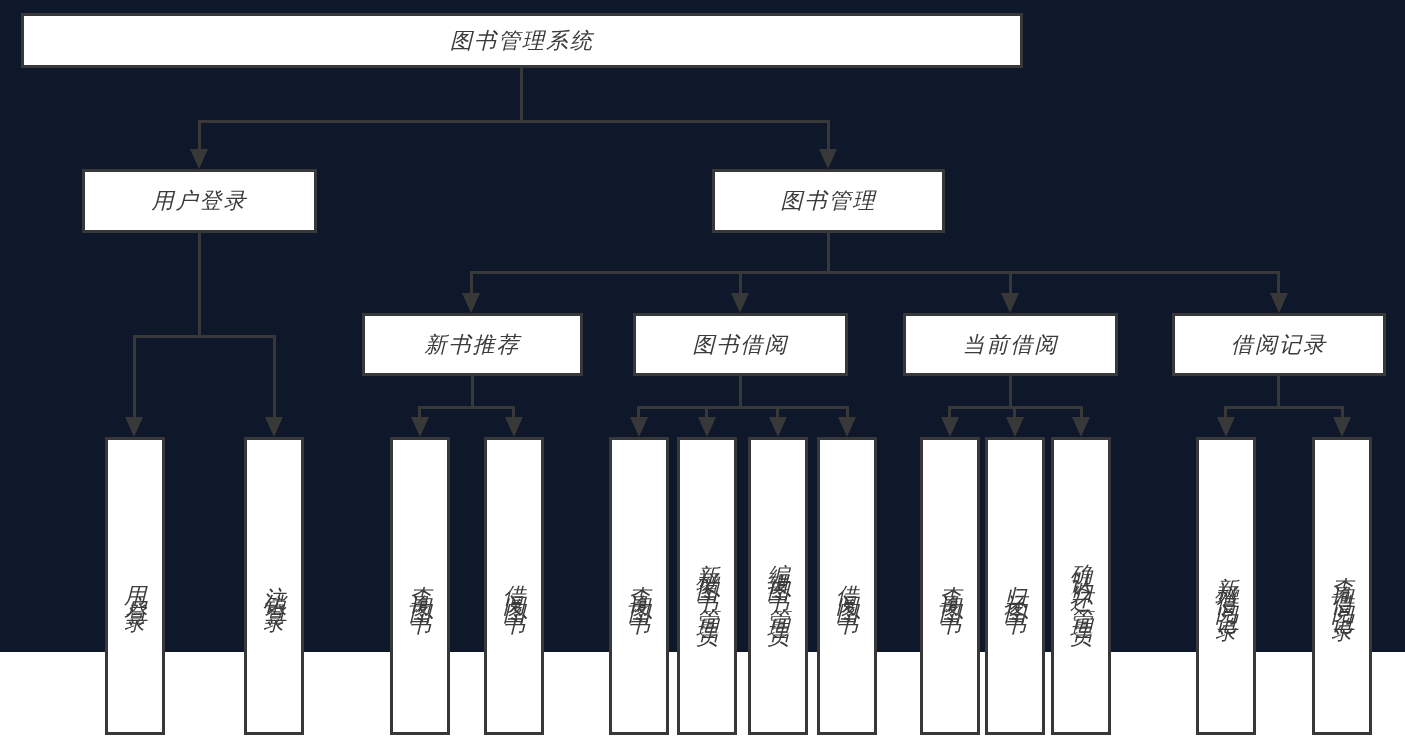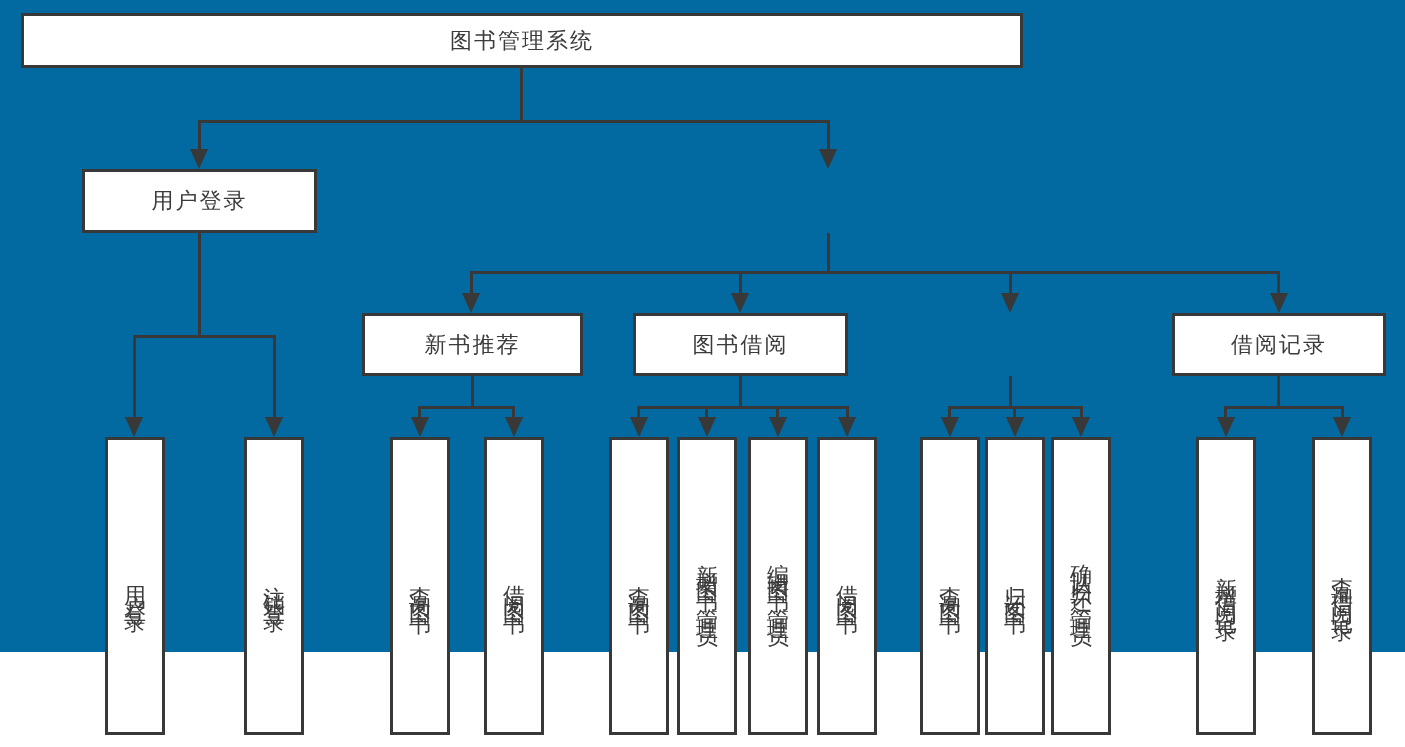--- a/index.html
+++ b/index.html
@@ -5,21 +5,22 @@
   html, body { margin: 0; padding: 0; }
   body {
     width: 1405px; height: 747px;
     background: #ffffff;
     font-family: "DejaVu Sans", "Liberation Sans", sans-serif;
     overflow: hidden;
   }
   #chart {
     position: relative;
     width: 1405px; height: 652px;
-    background: #0369a1;
+    background: #0f172a;
+    font-style: italic;
   }
   .box {
     position: absolute;
     box-sizing: border-box;
     border: 3px solid #383838;
     background: #ffffff;
     display: flex;
     align-items: center;
     justify-content: center;
     font-size: 22px;
@@ -85,20 +86,21 @@
 
   <div class="vl" style="left:520px; top:68px; height:52px;"></div>
 
   <div class="hl" style="left:198px; top:120px; width:632px;"></div>
   <div class="vl" style="left:198px; top:120px; height:29px;"></div>
   <div class="arrow" style="left:190px; top:149px;"></div>
   <div class="vl" style="left:827px; top:120px; height:29px;"></div>
   <div class="arrow" style="left:819px; top:149px;"></div>
 
   <div class="box" style="left:82px; top:169px; width:235px; height:64px;">用户登录</div>
+  <div class="box" style="left:712px; top:169px; width:233px; height:64px;">图书管理</div>
 
   <div class="vl" style="left:198px; top:233px; height:104px;"></div>
   <div class="hl" style="left:133px; top:335px; width:143px;"></div>
   <div class="vl" style="left:133px; top:335px; height:82px;"></div>
   <div class="arrow" style="left:125px; top:417px;"></div>
   <div class="vl" style="left:273px; top:335px; height:82px;"></div>
   <div class="arrow" style="left:265px; top:417px;"></div>
 
   <div class="vl" style="left:827px; top:233px; height:40px;"></div>
   <div class="hl" style="left:470px; top:271px; width:810px;"></div>
@@ -106,20 +108,21 @@
   <div class="arrow" style="left:462px; top:293px;"></div>
   <div class="vl" style="left:739px; top:271px; height:22px;"></div>
   <div class="arrow" style="left:731px; top:293px;"></div>
   <div class="vl" style="left:1009px; top:271px; height:22px;"></div>
   <div class="arrow" style="left:1001px; top:293px;"></div>
   <div class="vl" style="left:1277px; top:271px; height:22px;"></div>
   <div class="arrow" style="left:1270px; top:293px;"></div>
 
   <div class="box" style="left:633px; top:313px; width:215px; height:63px;">图书借阅</div>
   <div class="box" style="left:362px; top:313px; width:221px; height:63px;">新书推荐</div>
+  <div class="box" style="left:903px; top:313px; width:215px; height:63px;">当前借阅</div>
   <div class="box" style="left:1172px; top:313px; width:214px; height:63px;">借阅记录</div>
 
   <div class="vl" style="left:471px; top:376px; height:33px;"></div>
   <div class="hl" style="left:418px; top:406px; width:97px;"></div>
   <div class="vl" style="left:418px; top:406px; height:11px;"></div>
   <div class="arrow" style="left:411px; top:417px;"></div>
   <div class="vl" style="left:512px; top:406px; height:11px;"></div>
   <div class="arrow" style="left:505px; top:417px;"></div>
 
   <div class="vl" style="left:739px; top:376px; height:33px;"></div>

